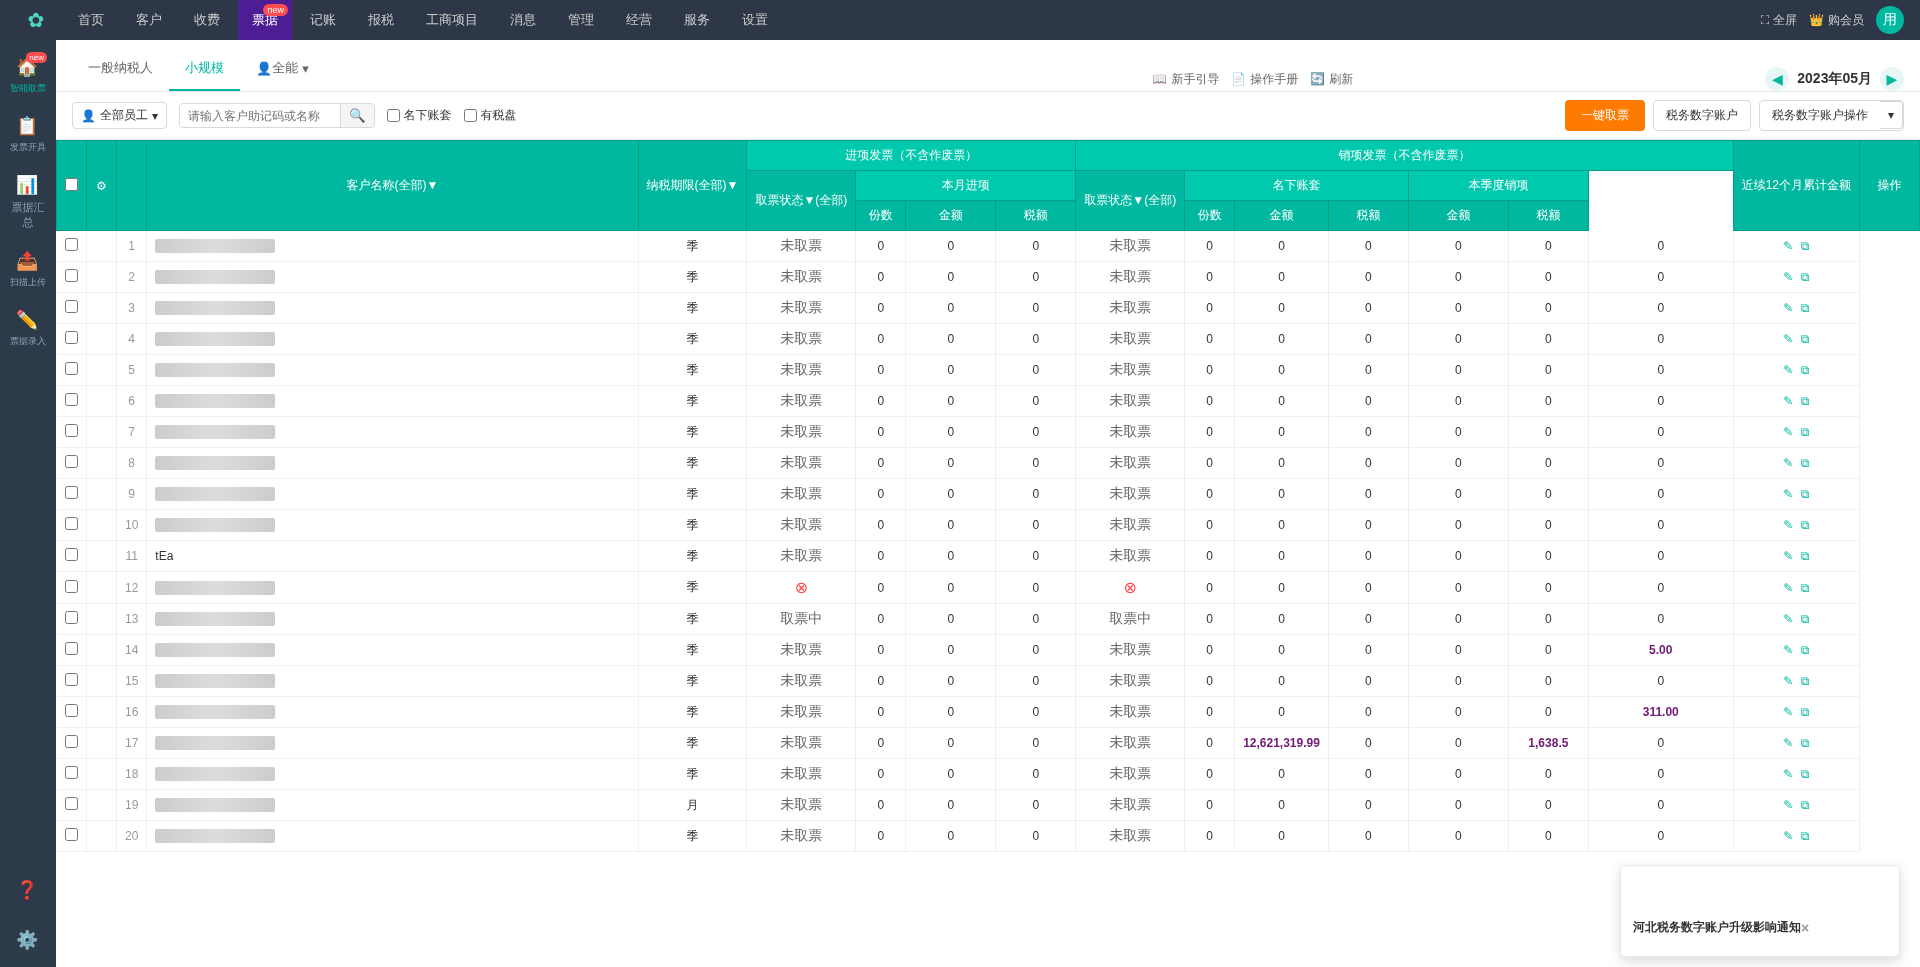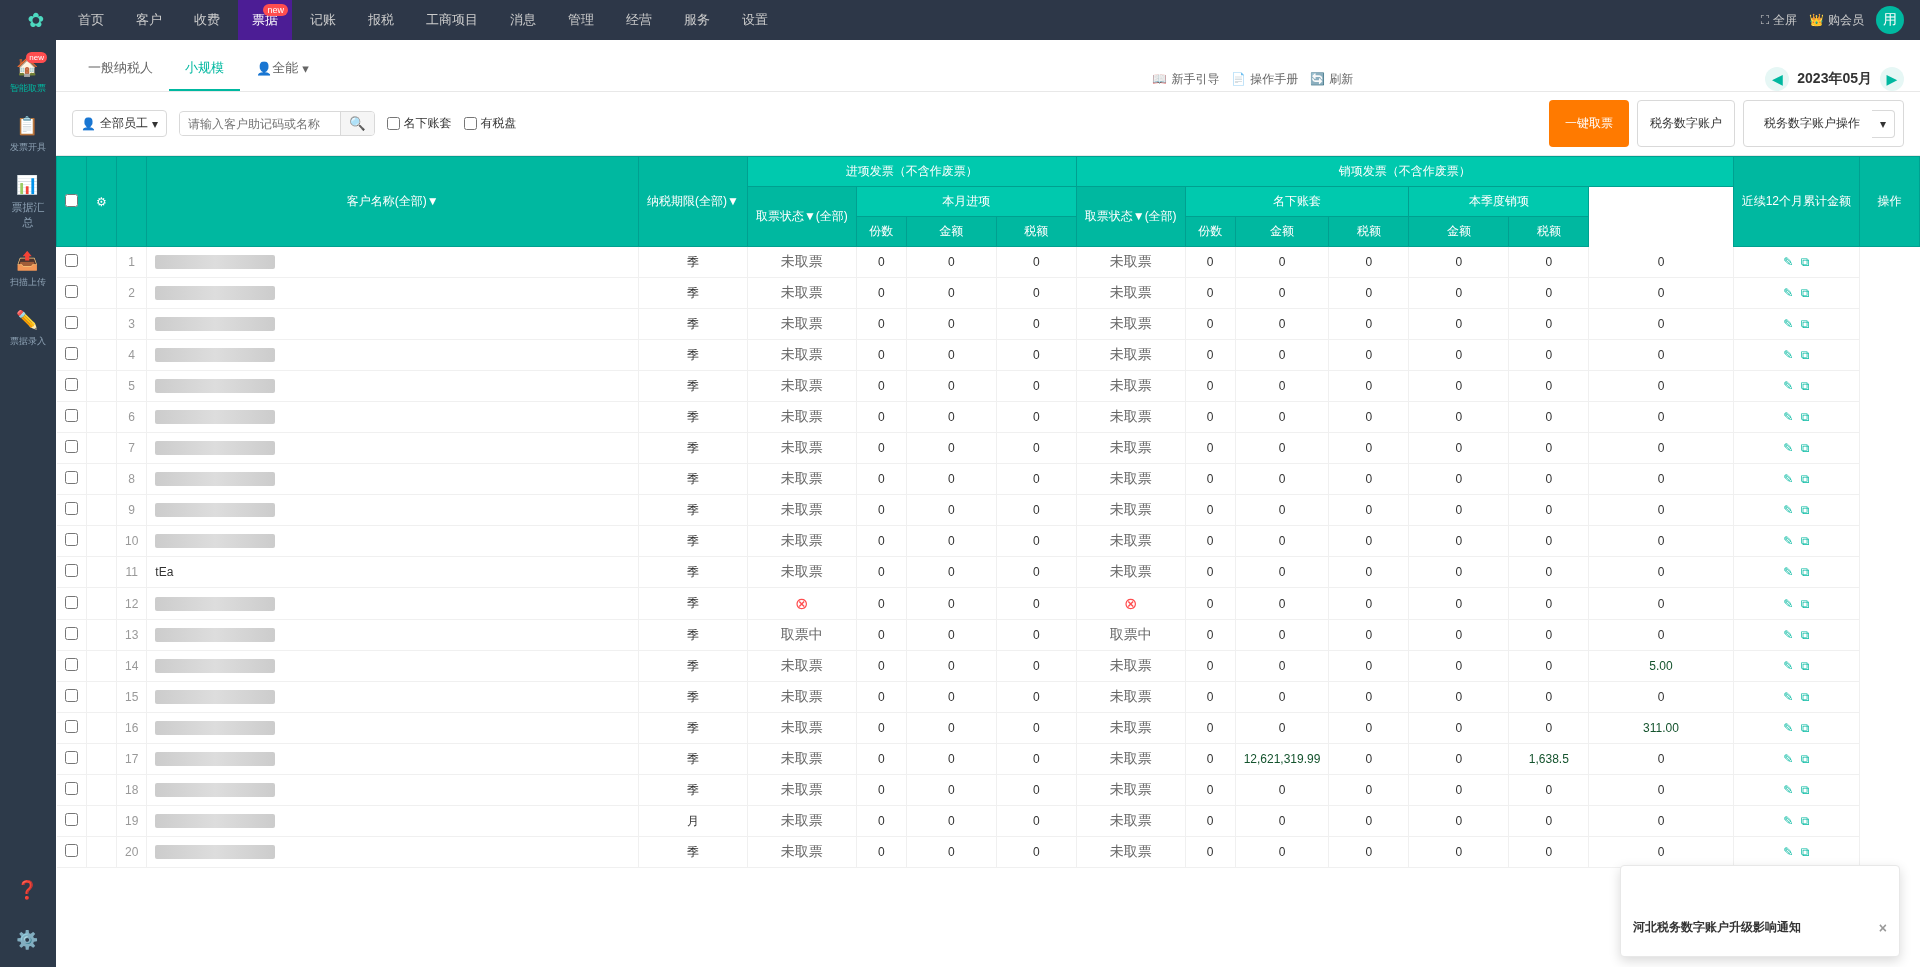--- a/index.html
+++ b/index.html
@@ -50,29 +50,29 @@
     table { width: 100%; border-collapse: collapse; font-size: 12px; }
     thead tr th { background: #00b8a0; color: #fff; padding: 6px 8px; text-align: center; border: 1px solid #00a090; white-space: nowrap; font-weight: normal; position: sticky; top: 0; z-index: 10; }
     thead tr th.th-group { background: #00c9ae; }
     tbody tr td { padding: 6px 8px; text-align: center; border-bottom: 1px solid #f0f0f0; border-right: 1px solid #f0f0f0; white-space: nowrap; color: #333; }
     tbody tr td.td-left { text-align: left; }
     .status-tag { font-size: 14px; color: #666; }
     .status-error { color: #ff4d4f; font-size: 16px; }
     .edit-icon { color: #00b8a0; cursor: pointer; margin: 0 2px; }
     .copy-icon { color: #00b8a0; cursor: pointer; margin: 0 2px; }
     .row-num { color: #999; }
-    .highlight-val { color: #14532d; }
+    .highlight-val { color: #701a75; font-weight: bold; }
 
     
     .table-footer { background: #fff; border-top: 1px solid #e8e8e8; padding: 8px 16px; display: flex; align-items: center; font-size: 12px; color: #666; }
     .tax-policy { color: #ff7a00; cursor: pointer; }
 
     
     .notification-popup { position: absolute; right: 20px; bottom: 60px; width: 280px; background: #fff; border: 1px solid #e8e8e8; border-radius: 4px; box-shadow: 0 4px 12px rgba(0,0,0,0.15); padding: 12px; font-size: 12px; }
-    .popup-title { font-weight: bold; color: #333; margin-bottom: 8px; display: flex; justify-content: space-between; align-items: center; margin-top: 41px; }
+    .popup-title { font-weight: bold; color: #333; margin-bottom: 8px; display: flex; justify-content: flex-start; align-items: center; margin-top: 41px; }
     .popup-close { cursor: pointer; color: #999; font-size: 14px; }
     .popup-content { color: #666; line-height: 1.6; }
     .sub-header-right { margin-left: auto; display: flex; align-items: center; gap: 12px; font-size: 12px; color: #666; }
     .sub-header-right-item { display: flex; align-items: center; gap: 4px; cursor: pointer; }
   </style>
 </head>
 <body>
 
 <div class="top-nav">
   <div class="logo">✿</div>
@@ -205,21 +205,21 @@
         <input type="checkbox" style="">
         <span>名下账套</span>
       </label>
       <label class="checkbox-label">
         <input type="checkbox" style="">
         <span>有税盘</span>
       </label>
       <div class="action-btns">
         <button class="btn-primary">一键取票</button>
         <button class="btn-default">税务数字账户</button>
-        <div class="btn-default btn-dropdown" style="display:flex;align-items:flex-end;padding:8px">
+        <div class="btn-default btn-dropdown" style="display:flex;align-items:flex-start;padding:0">
           <span style="padding: 6px 12px;">税务数字账户操作</span>
           <span class="btn-dropdown-arrow">▾</span>
         </div>
       </div>
     </div>
 
     <div class="table-container" style="position:relative;">
       <table>
         <thead>
           <tr>

